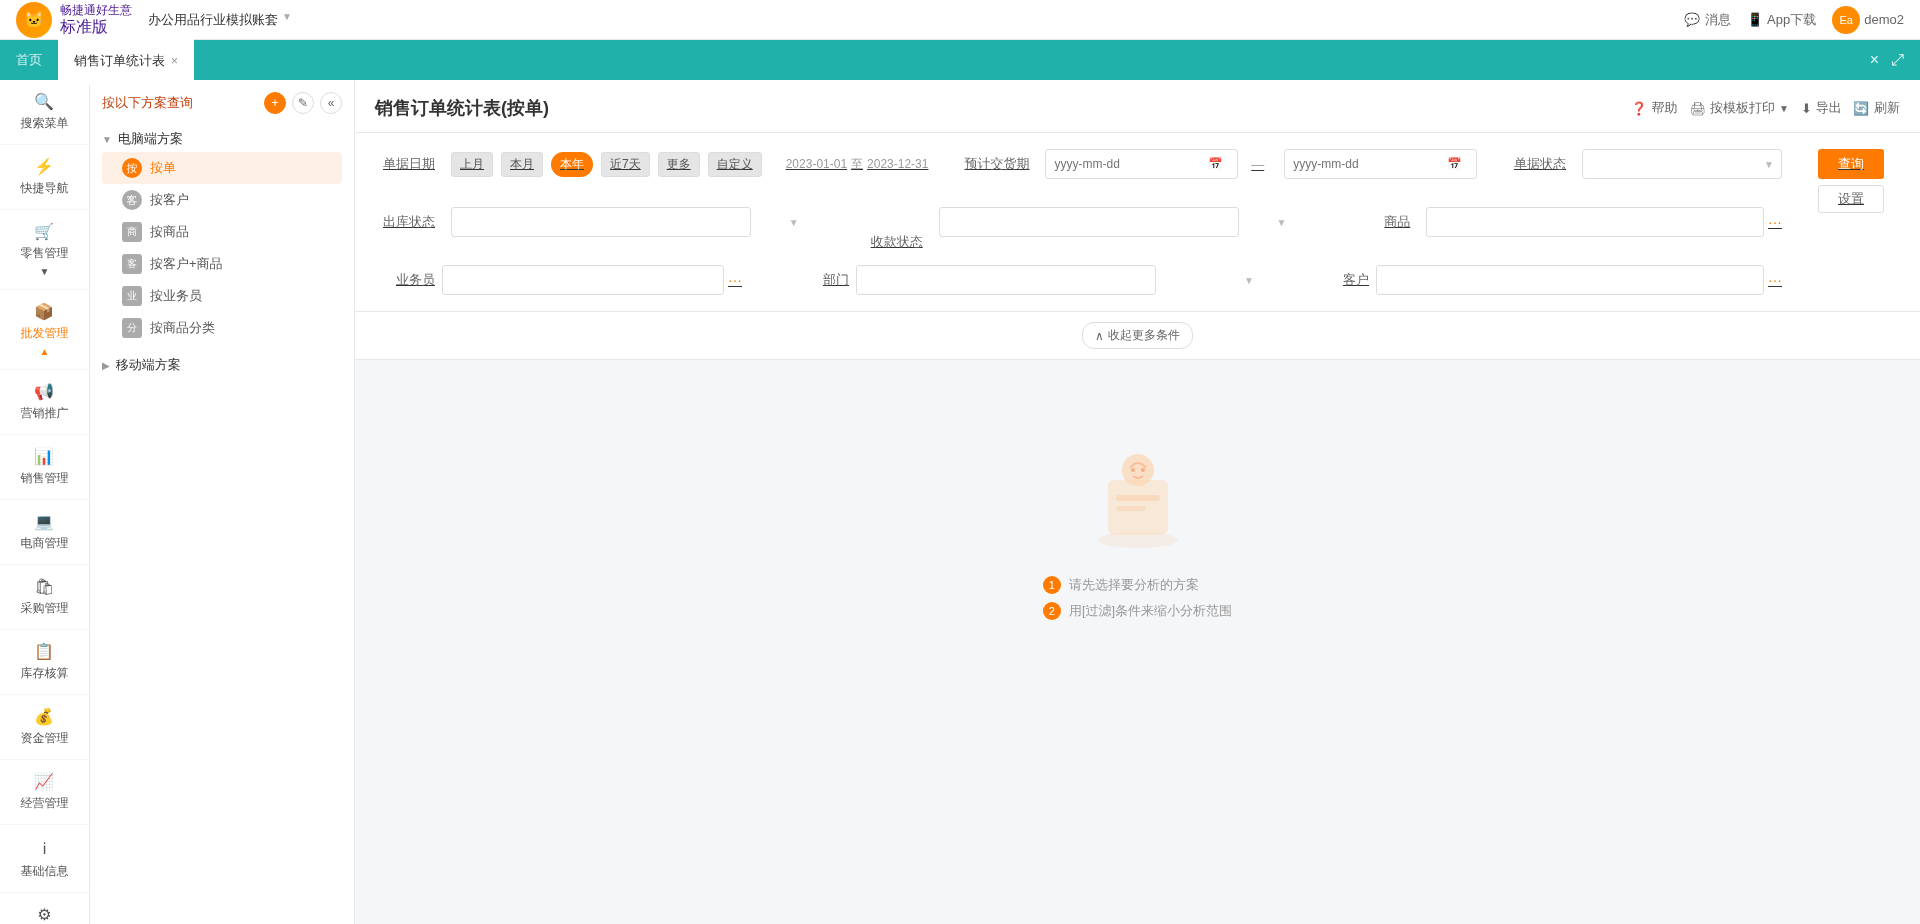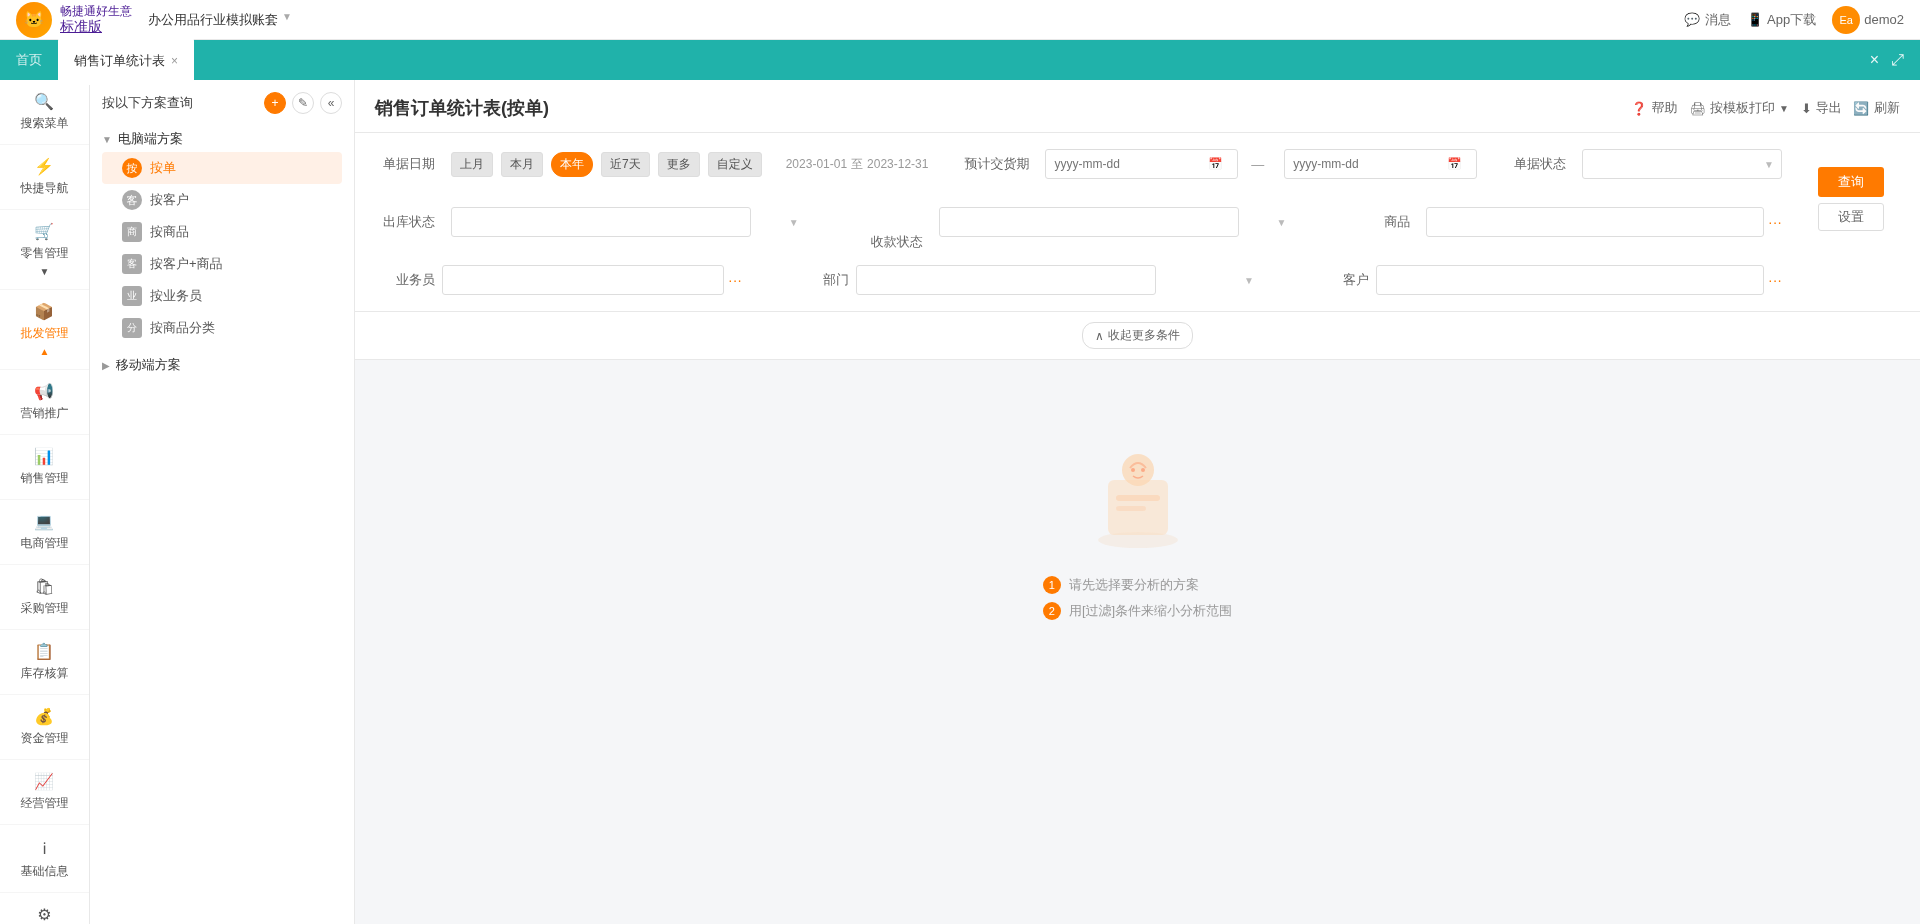--- a/index.html
+++ b/index.html
@@ -33,21 +33,21 @@
     .sidebar-item.active { color: #ff7a00; }
     .sidebar-item .icon { font-size: 16px; }
     .sidebar-item .arrow { font-size: 10px; }
 
     
     .content { flex: 1; display: flex; overflow: hidden; }
 
     
     .left-panel { width: 265px; background: #fff; border-right: 1px solid #e8e8e8; padding: 12px; overflow-y: auto; }
     .left-panel-header { display: flex; align-items: center; justify-content: space-between; margin-bottom: 12px; }
-    .left-panel-title { font-size: 13px; color: #404040; font-weight: 500; }
+    .left-panel-title { font-size: 13px; color: #c2410c; font-weight: 500; }
     .left-panel-actions { display: flex; gap: 6px; }
     .panel-action-btn { width: 22px; height: 22px; border-radius: 50%; border: 1px solid #ddd; display: flex; align-items: center; justify-content: center; cursor: pointer; font-size: 12px; color: #666; }
     .scheme-section { margin-bottom: 8px; }
     .scheme-header { display: flex; align-items: center; gap: 6px; font-size: 13px; color: #333; cursor: pointer; padding: 4px 0; }
     .scheme-item { display: flex; align-items: center; gap: 8px; padding: 6px 8px 6px 20px; cursor: pointer; border-radius: 4px; font-size: 13px; color: #555; }
     .scheme-item.active { background: #fff0e6; color: #ff7a00; }
     .scheme-item .scheme-icon { width: 20px; height: 20px; border-radius: 50%; display: flex; align-items: center; justify-content: center; font-size: 11px; color: white; }
     .scheme-icon-orange { background: #ff7a00; }
     .scheme-icon-blue { background: #4a9eff; }
 
@@ -87,31 +87,31 @@
     .set-btn { background: #fff; color: #666; border: 1px solid #ddd; padding: 4px 16px; border-radius: 3px; font-size: 13px; cursor: pointer; }
 
     
     .empty-state { display: flex; flex-direction: column; align-items: center; justify-content: center; padding: 80px 20px; gap: 16px; }
     .empty-illustration { width: 120px; height: 120px; opacity: 0.6; }
     .empty-tips { display: flex; flex-direction: column; gap: 8px; }
     .empty-tip { display: flex; align-items: center; gap: 8px; font-size: 13px; color: #999; }
     .tip-num { width: 18px; height: 18px; border-radius: 50%; background: #ff7a00; color: white; display: flex; align-items: center; justify-content: center; font-size: 11px; flex-shrink: 0; }
 
     .filter-section { background: #fff; }
-    .btn-group-right { display: flex; flex-direction: column; gap: 6px; padding: 16px 16px; margin-top: 18px; }
+    .btn-group-right { display: flex; flex-direction: column; gap: 6px; padding: 16px 16px; }
   </style>
 </head>
 <body>
 
 <div class="topbar">
   <div class="topbar-left">
     <div class="brand-logo">🐱</div>
     <div class="brand-name">
       <div>畅捷通好生意</div>
-      <div style="font-size:14px;text-decoration:underline;">标准版</div>
+      <div style="font-size:16px;">标准版</div>
     </div>
     <div class="page-selector">
       <span>办公用品行业模拟账套</span>
       <span style="font-size:10px;color:#aaa;">▼</span>
     </div>
   </div>
   <div class="topbar-right">
     <div class="topbar-right-item">
       <span>💬</span>
       <span>消息</span>
@@ -273,21 +273,21 @@
               <span>导出</span>
             </div>
             <div class="header-action">
               <span>🔄</span>
               <span>刷新</span>
             </div>
           </div>
         </div>
 
         <div class="filter-area">
-          <div style="display:flex;gap:20px;align-items:flex-start;">
+          <div style="display:flex;gap:20px;align-items:flex-start;text-decoration:underline;">
             <div style="flex:1;">
 
               <div class="filter-row">
                 <span class="filter-label">单据日期</span>
                 <div class="filter-date-group">
                   <button class="date-btn">上月</button>
                   <button class="date-btn">本月</button>
                   <button class="date-btn active">本年</button>
                   <button class="date-btn">近7天</button>
                   <button class="date-btn">更多</button>

